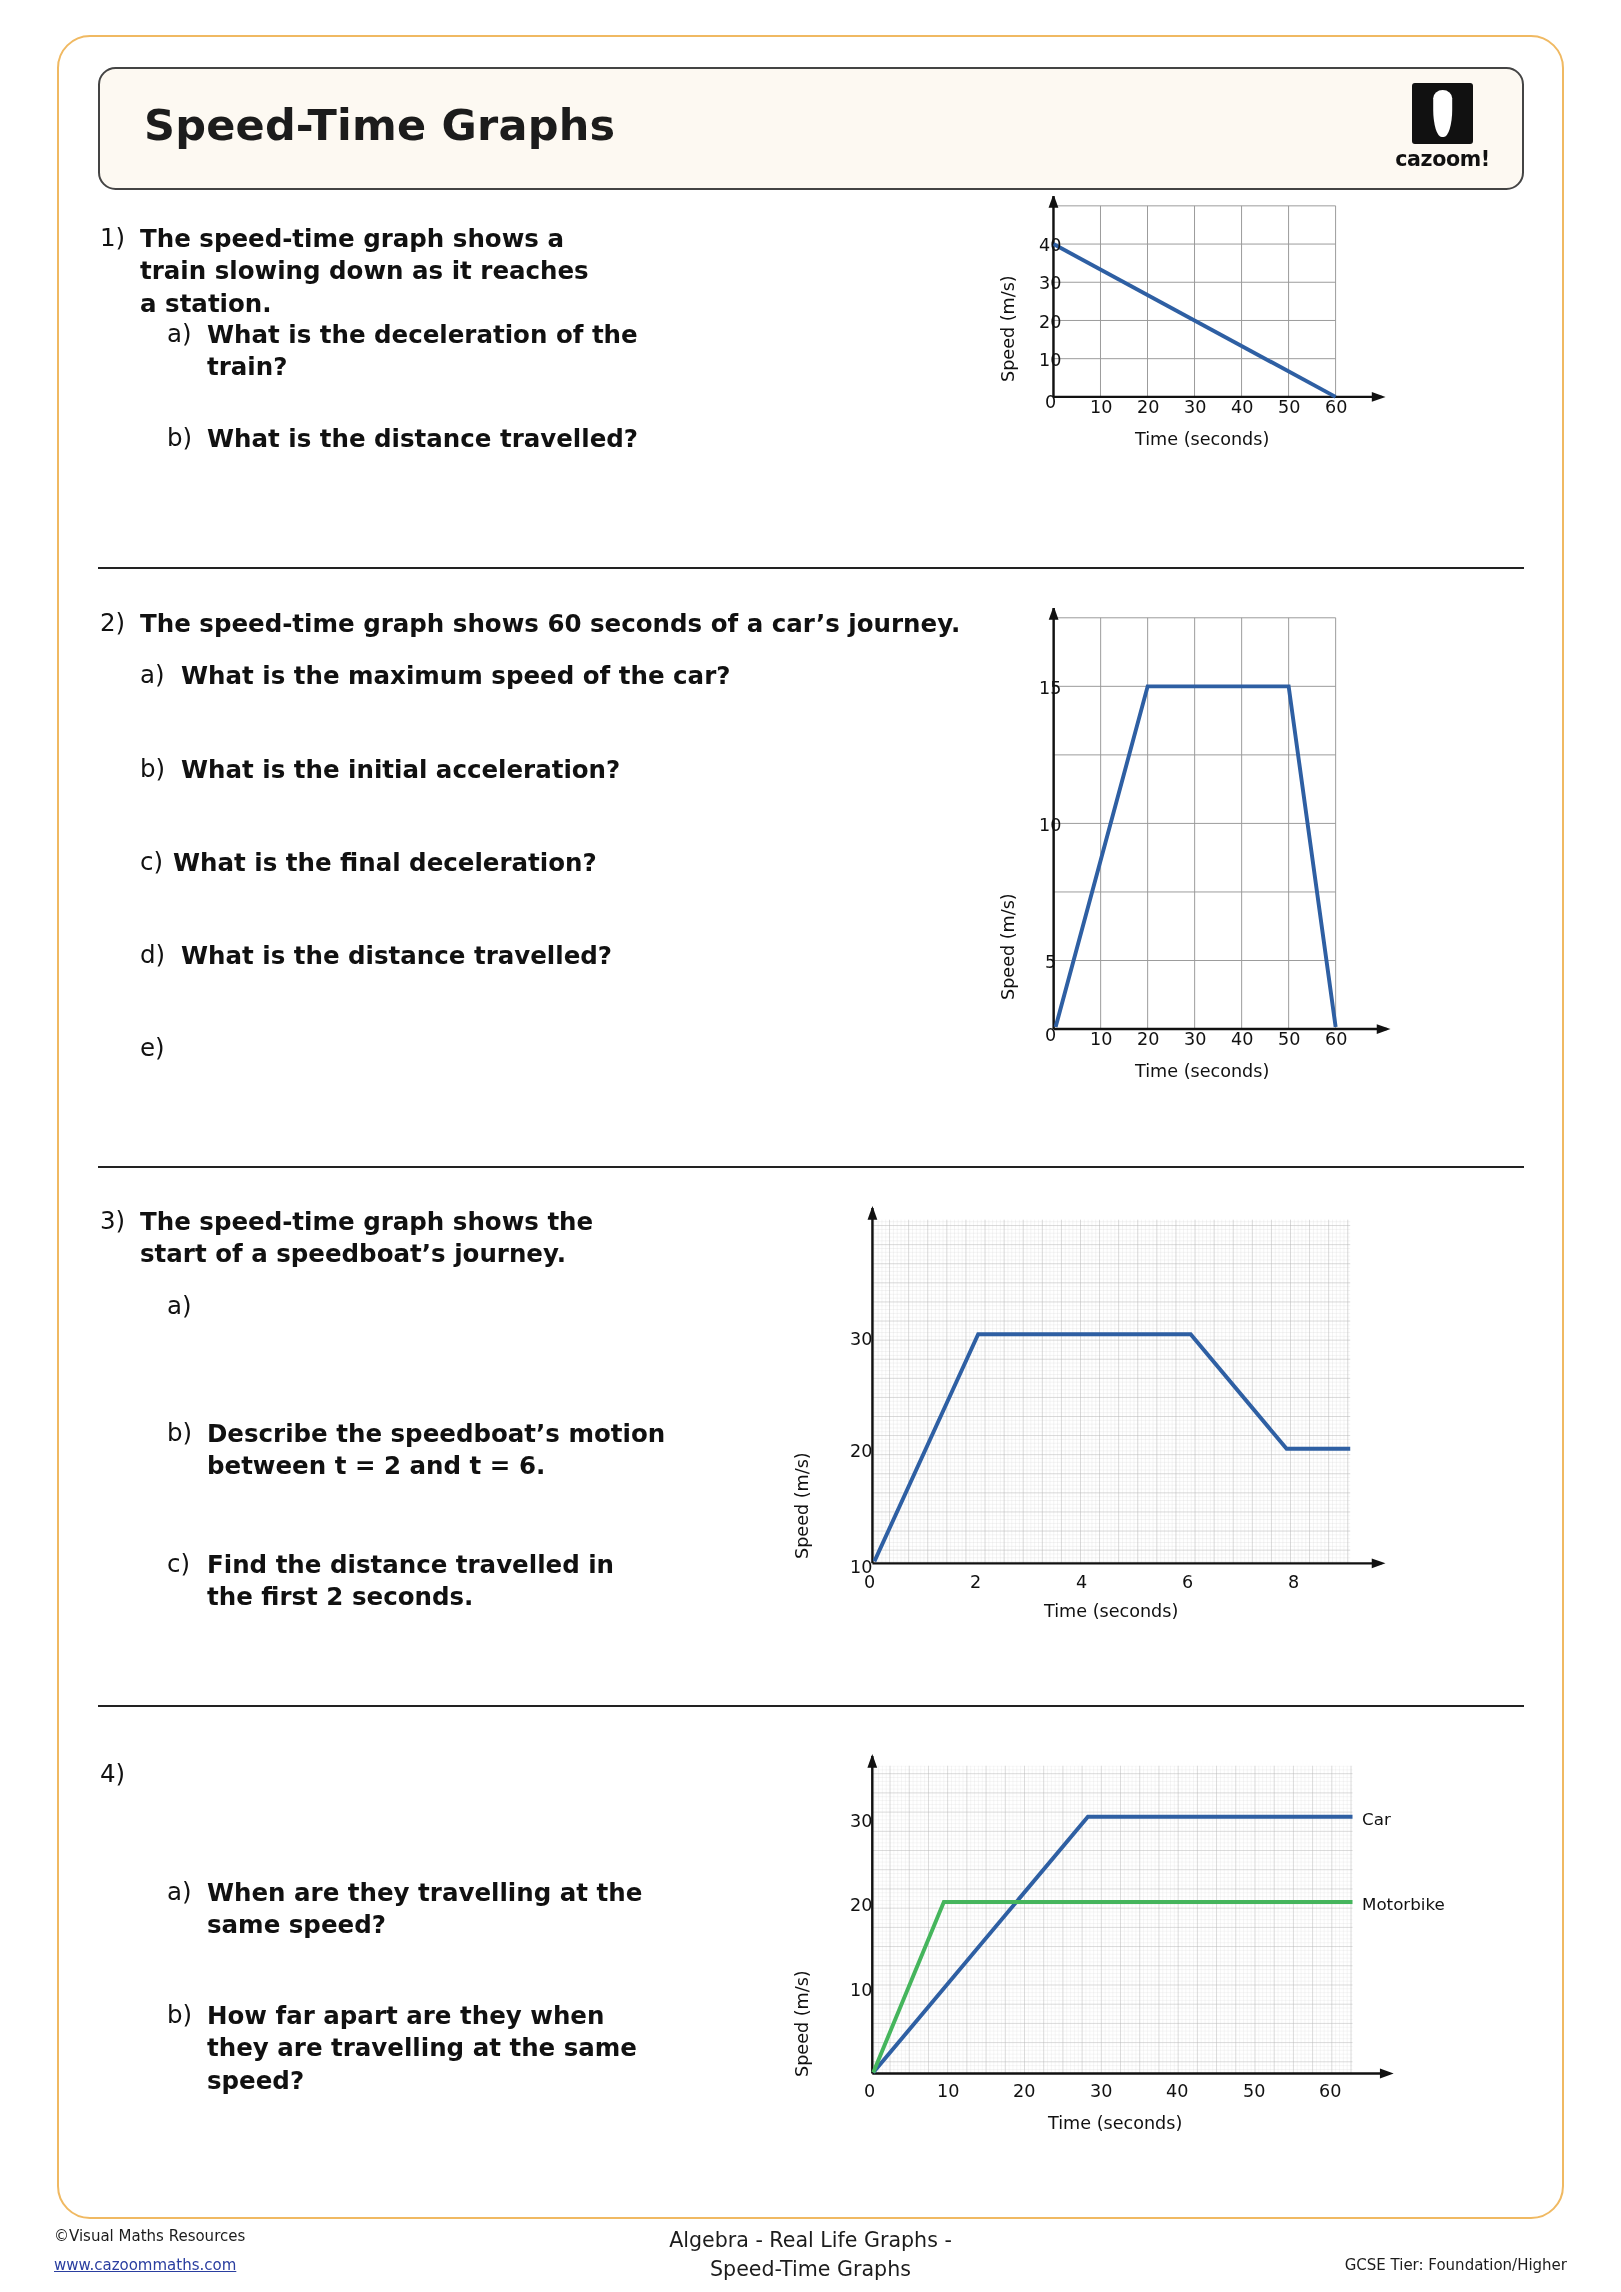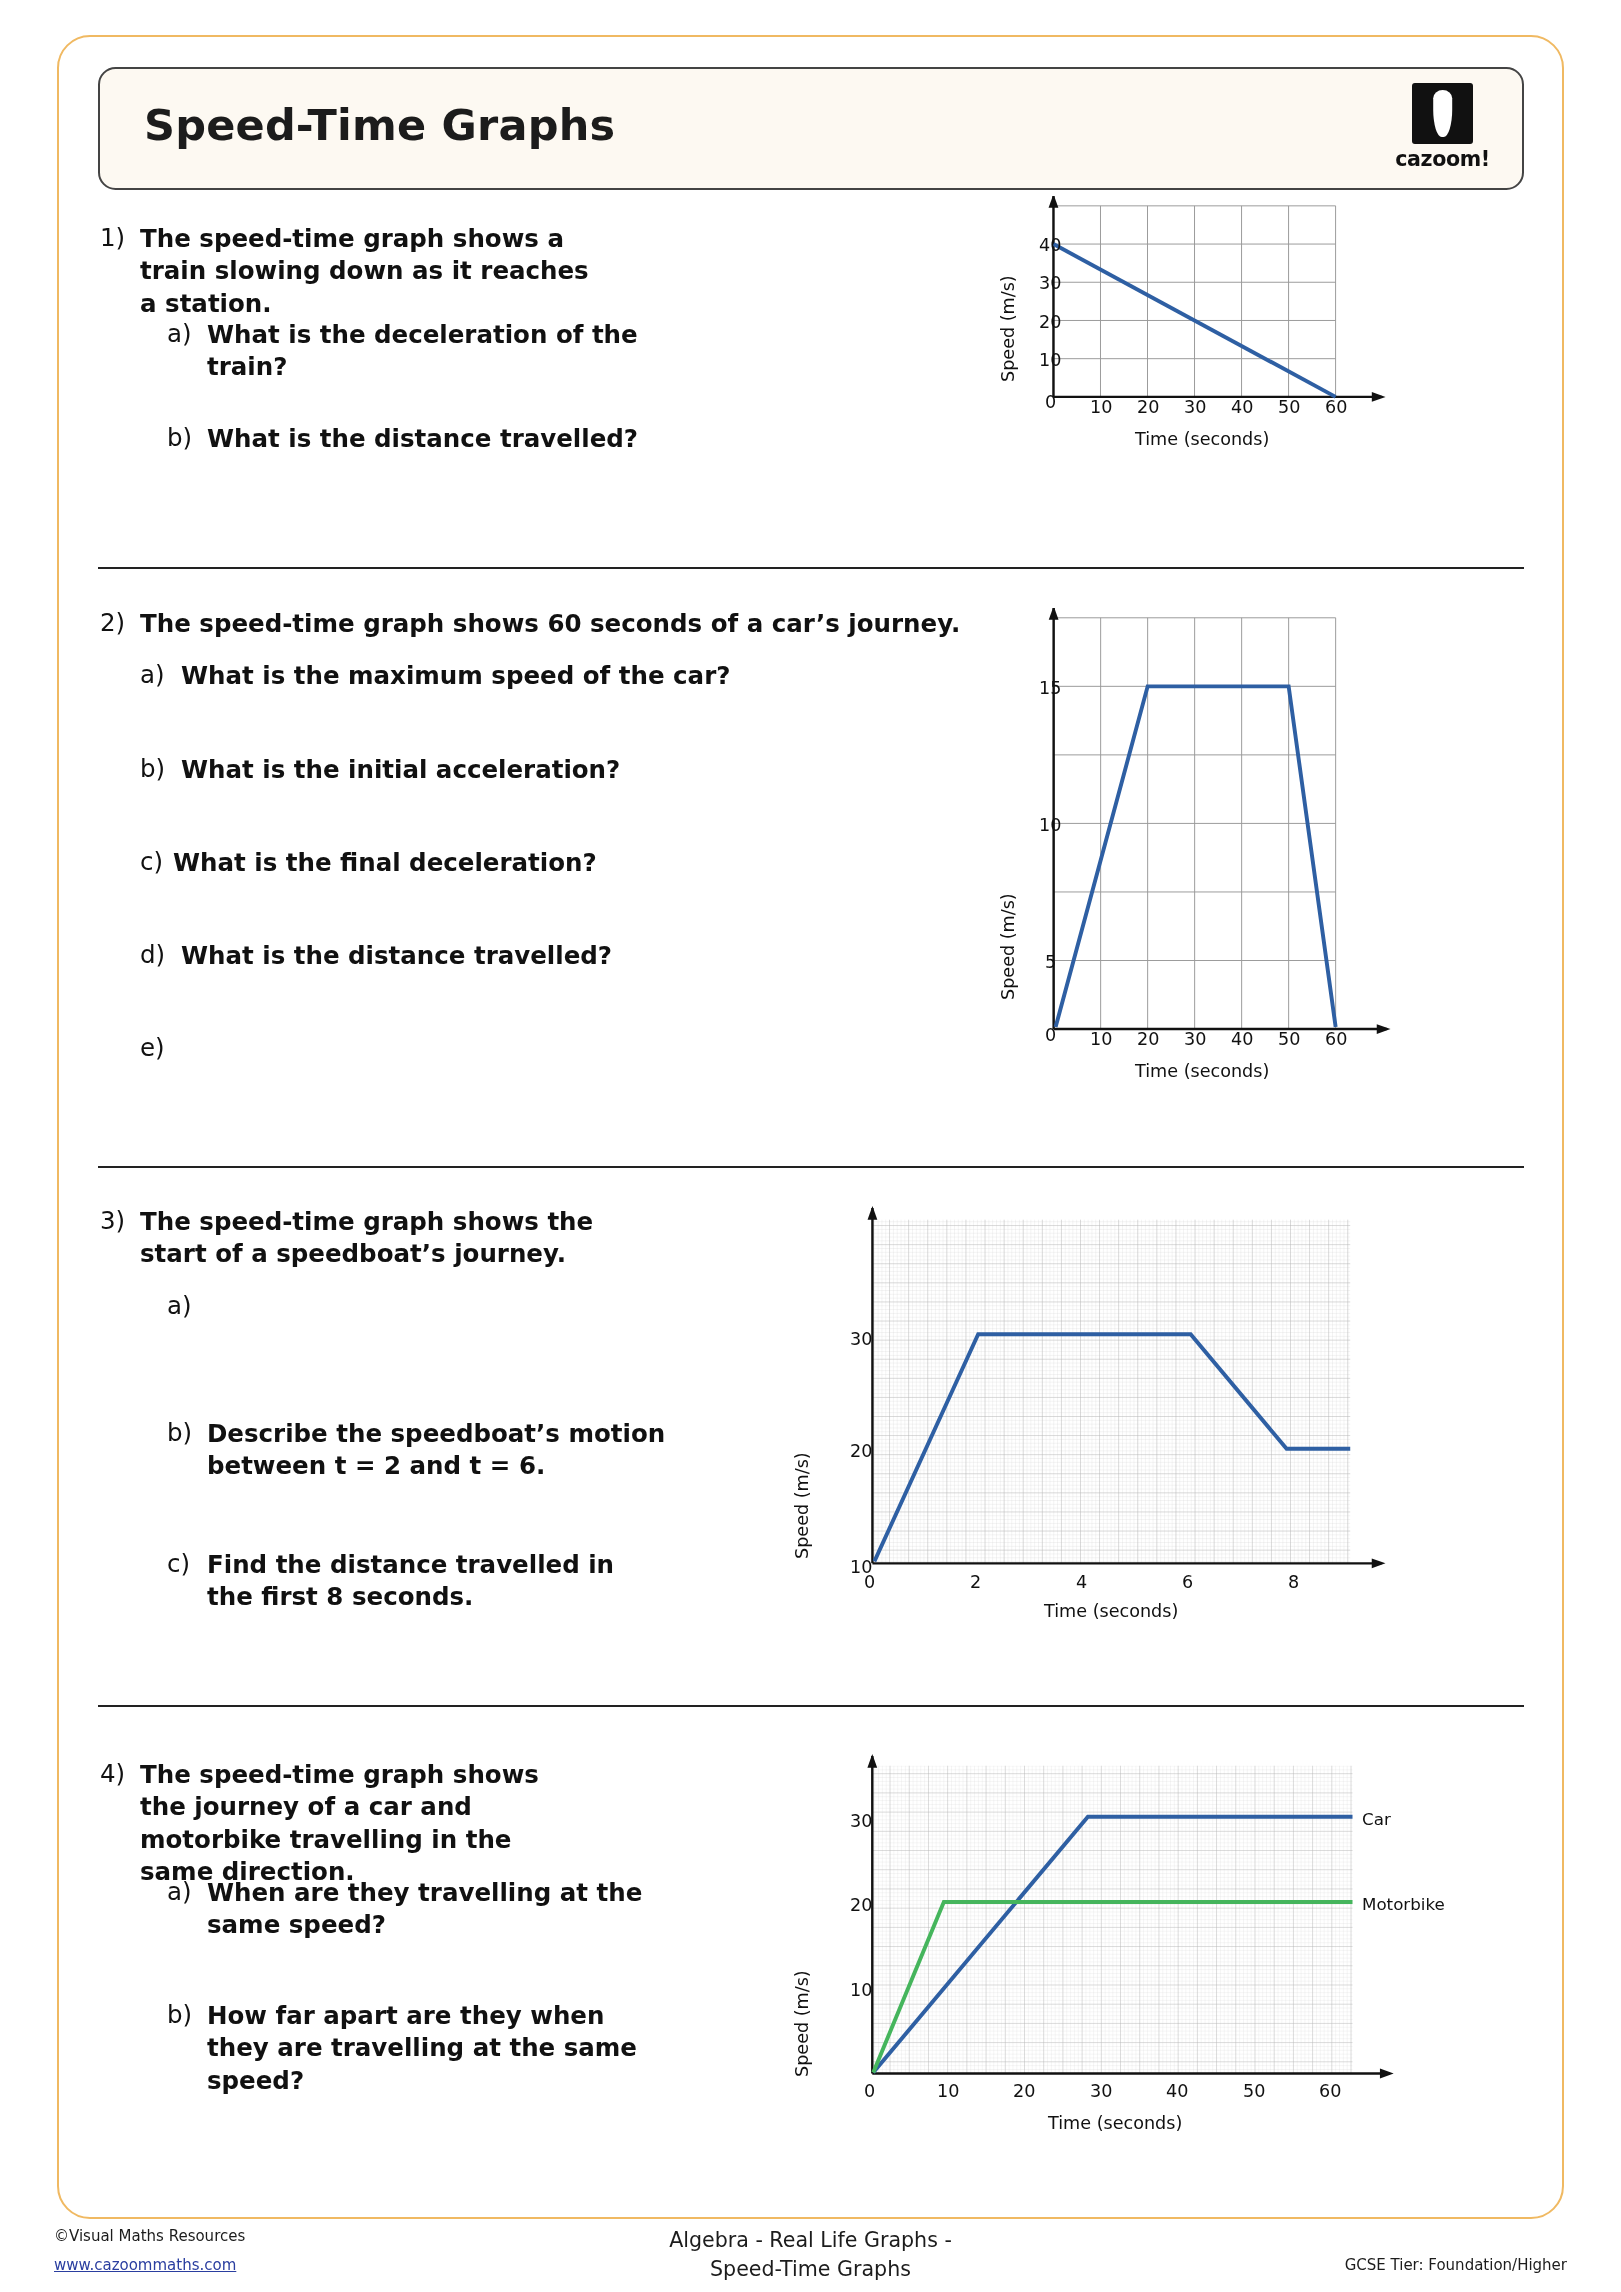--- a/index.html
+++ b/index.html
@@ -289,21 +289,21 @@
 
   <div class="qnum" style="left:100px; top:1206px;">3)</div>
   <div class="qtext" style="left:140px; top:1206px; width:480px;">The speed-time graph shows the start of a speedboat’s journey.</div>
 
   <div class="sublabel" style="left:167px; top:1291px;">a)</div>
 
   <div class="sublabel" style="left:167px; top:1418px;">b)</div>
   <div class="subtext" style="left:207px; top:1418px; width:461px;">Describe the speedboat’s motion between t = 2 and t = 6.</div>
 
   <div class="sublabel" style="left:167px; top:1549px;">c)</div>
-  <div class="subtext" style="left:207px; top:1549px; width:461px;">Find the distance travelled in the first 8 seconds.</div>
+  <div class="subtext" style="left:207px; top:1549px; width:461px;">Find the distance travelled in the first 2 seconds.</div>
 
   <div class="graph" style="left:774px; top:1206px; width:706px; height:470px;">
     <div class="axis-label-y" style="left:17.6px; top:353px;">Speed (m/s)</div>
     <svg width="706" height="421" viewBox="0 0 720 430">
       <defs>
         <pattern id="fineGrid3" width="19.5" height="19.5" patternUnits="userSpaceOnUse">
           <path d="M 19.5 0 L 0 0 0 19.5" fill="none" stroke="#b5b5b5" stroke-width="0.8"></path>
         </pattern>
         <pattern id="minorGrid3" width="3.9" height="3.9" patternUnits="userSpaceOnUse">
           <path d="M 3.9 0 L 0 0 0 3.9" fill="none" stroke="#cfcfcf" stroke-width="0.5"></path>
@@ -324,21 +324,20 @@
     <div class="tick" style="left:196px; top:366px;">2</div>
     <div class="tick" style="left:302px; top:366px;">4</div>
     <div class="tick" style="left:408px; top:366px;">6</div>
     <div class="tick" style="left:514px; top:366px;">8</div>
     <div class="axis-label-x" style="left:270px; top:395px;">Time (seconds)</div>
   </div>
 
   <div class="hr" style="top:1705px;"></div>
 
   <div class="qnum" style="left:100px; top:1759px;">4)</div>
-  <div class="qtext" style="left:140px; top:1759px; width:451px;">The speed-time graph shows the journey of a car and motorbike travelling in the same direction.</div>
 
   <div class="sublabel" style="left:167px; top:1877px;">a)</div>
   <div class="subtext" style="left:207px; top:1877px; width:490px;">When are they travelling at the same speed?</div>
 
   <div class="sublabel" style="left:167px; top:2000px;">b)</div>
   <div class="subtext" style="left:207px; top:2000px; width:461px;">How far apart are they when they are travelling at the same speed?</div>
 
   <div class="graph" style="left:774px; top:1754px; width:765px; height:431px;">
     <div class="axis-label-y" style="left:17.6px; top:323px;">Speed (m/s)</div>
     <svg width="765" height="392" viewBox="0 0 780 400">

